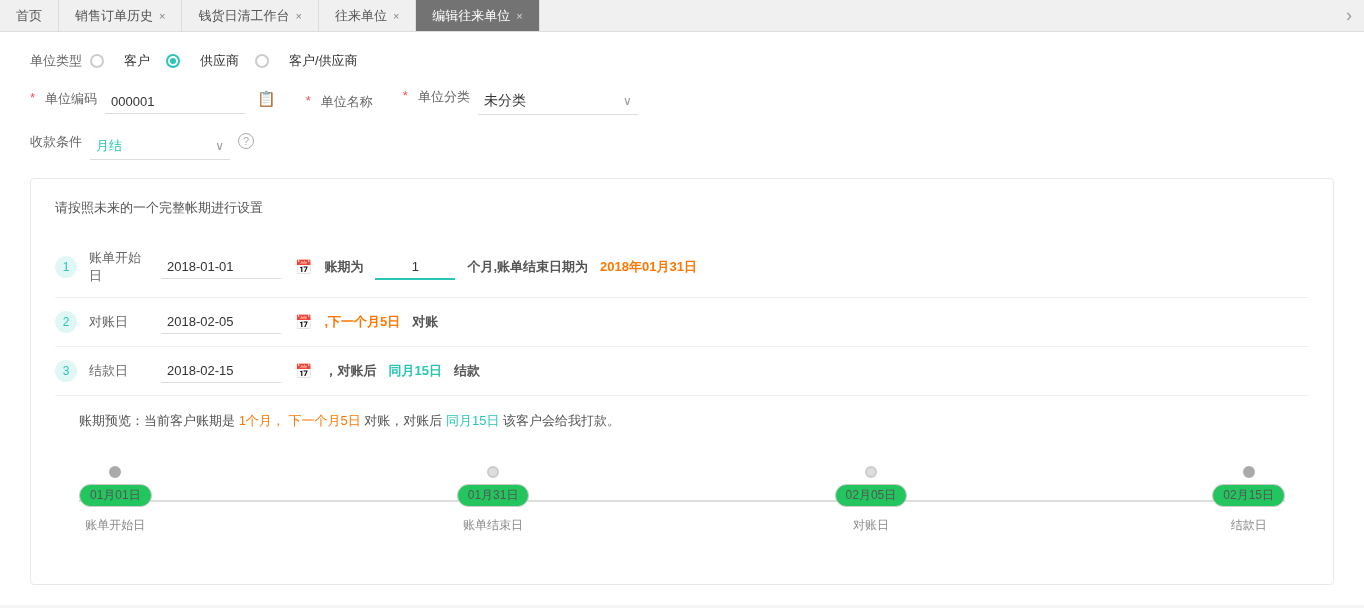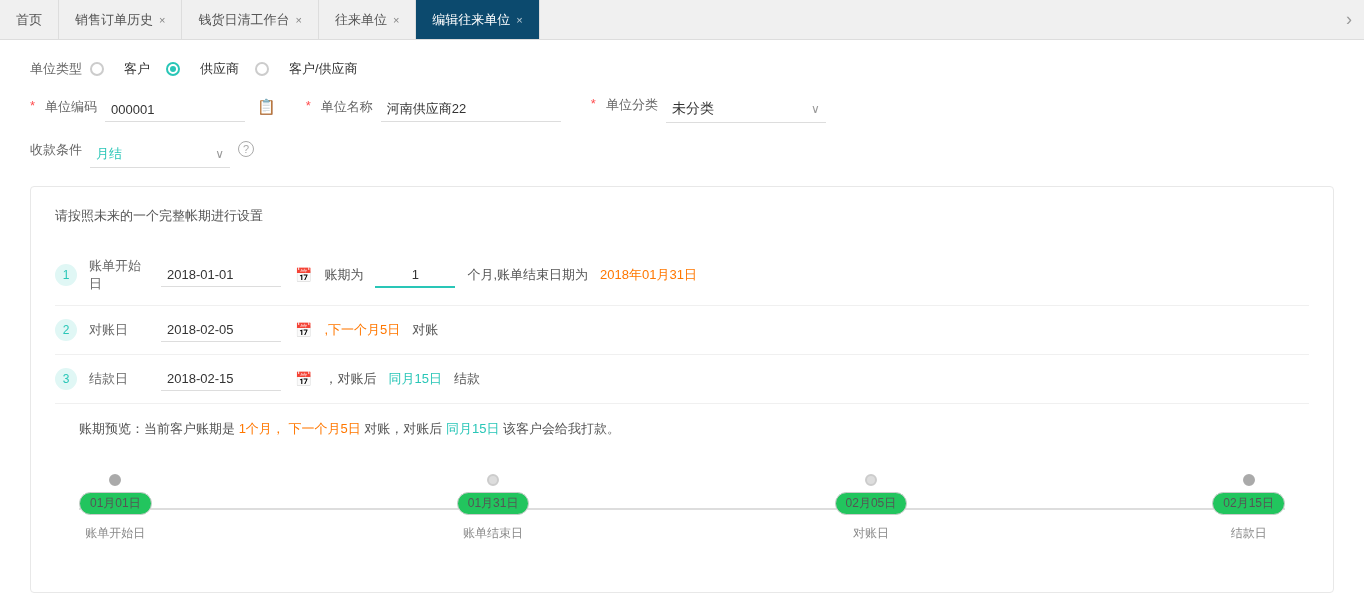--- a/index.html
+++ b/index.html
@@ -4,37 +4,37 @@
   <style>
     * { box-sizing: border-box; margin: 0; padding: 0; }
     body { font-family: 'Microsoft YaHei', Arial, sans-serif; font-size: 13px; color: #333; background: #f5f5f5; }
 
     
     .tabs-bar {
       display: flex;
       align-items: stretch;
       background: #f0f0f0;
       border-bottom: 1px solid #ddd;
-      height: 40px;
+      height: 32px;
     }
     .tab {
       display: flex;
       align-items: center;
       padding: 0 16px;
       cursor: pointer;
       border-right: 1px solid #ddd;
       font-size: 13px;
       color: #555;
       white-space: nowrap;
       background: #f0f0f0;
       gap: 6px;
       position: relative;
     }
     .tab.active {
-      background: #0c4a6e;
+      background: #737373;
       color: #fff;
     }
     .tab .close-icon {
       font-size: 11px;
       color: inherit;
       opacity: 0.7;
       cursor: pointer;
     }
     .tab.active .close-icon { color: #fff; }
     .tab-more {
@@ -229,20 +229,21 @@
     }
     .cal-icon {
       color: #29c6b7;
       font-size: 14px;
       cursor: pointer;
       margin-left: 2px;
     }
     .step-desc {
       color: #555;
       font-size: 13px;
+      font-weight: bold;
     }
     .highlight-orange { color: #ff7700; }
     .highlight-teal { color: #29c6b7; }
 
     .period-input {
       border: none;
       border-bottom: 2px solid #29c6b7;
       outline: none;
       padding: 4px 6px;
       font-size: 13px;
@@ -369,21 +370,20 @@
   <div class="form-row">
     <div class="form-item">
       <span class="required-star">*</span>
       <span class="form-label">单位编码</span>
       <input type="text" class="text-input" value="000001" style="">
       <span class="copy-icon">📋</span>
     </div>
     <div class="form-item">
       <span class="required-star">*</span>
       <span class="form-label">单位名称</span>
-      <input type="text" class="text-input unit-name" value="河南供应商22" style="">
     </div>
     <div class="form-item">
       <span class="required-star">*</span>
       <span class="form-label">单位分类</span>
       <div class="dropdown-gray">
         <span class="dropdown-gray-value">未分类</span>
         <span class="dropdown-arrow">∨</span>
       </div>
     </div>
   </div>

